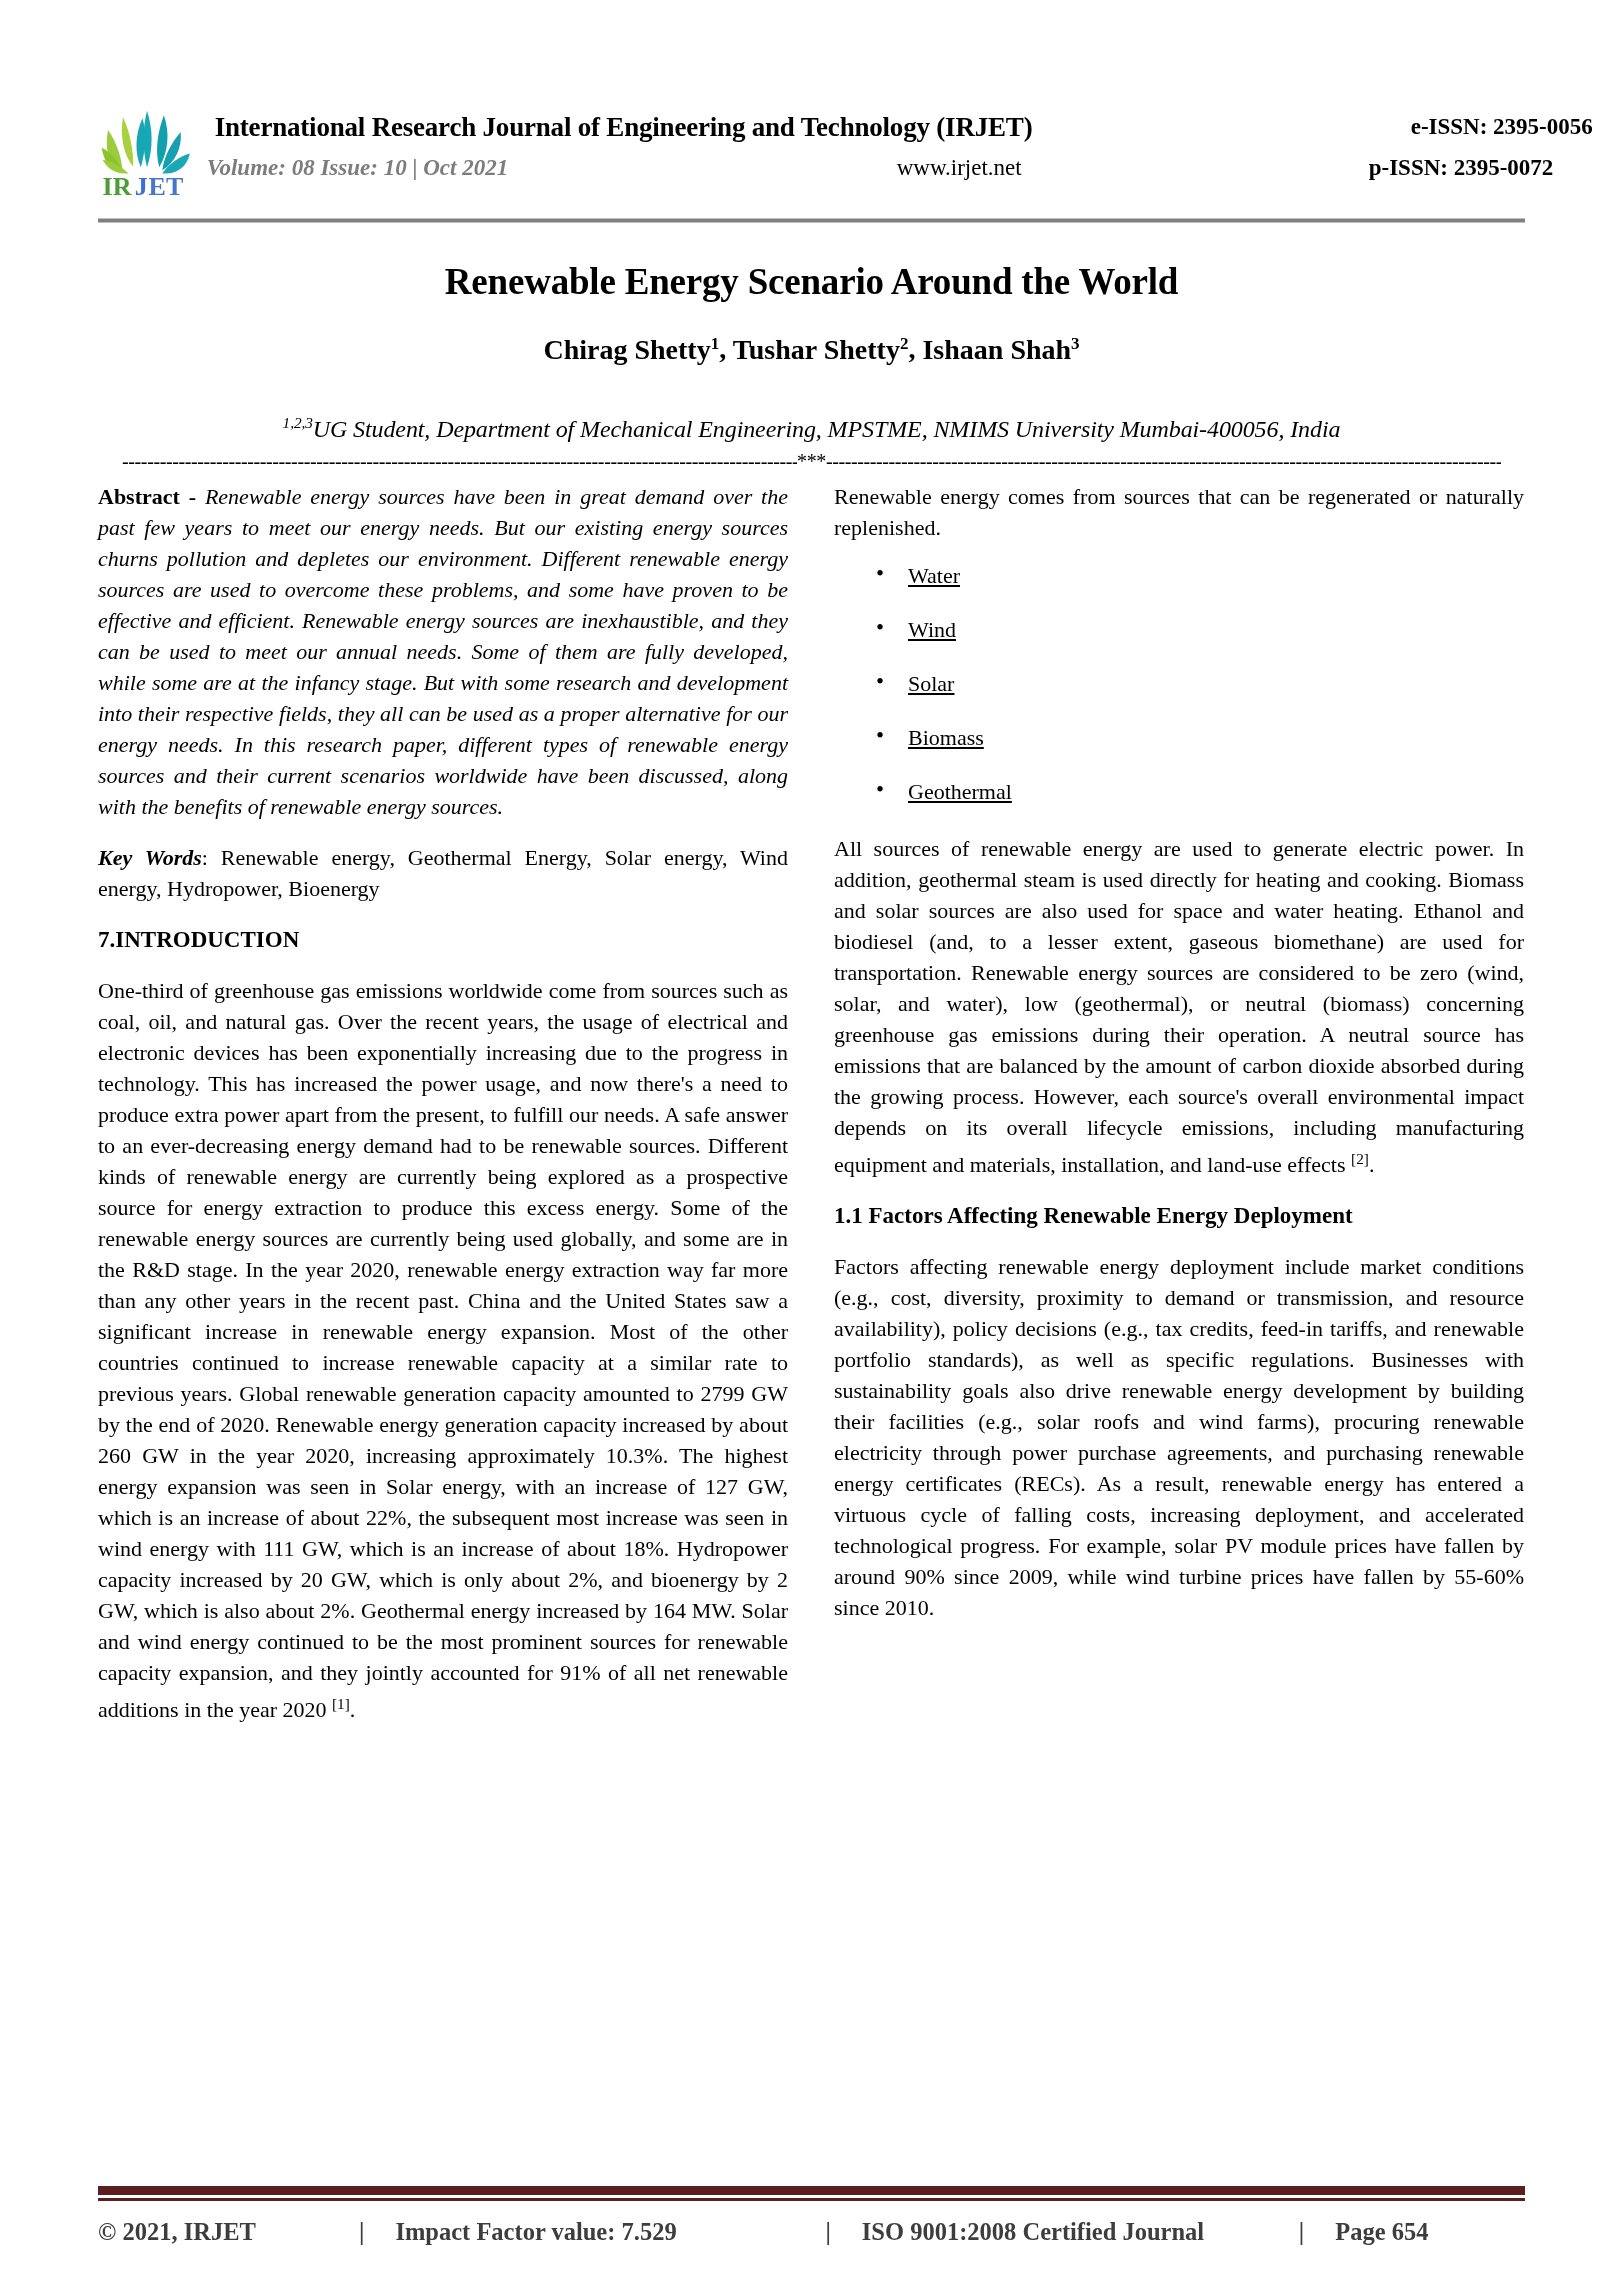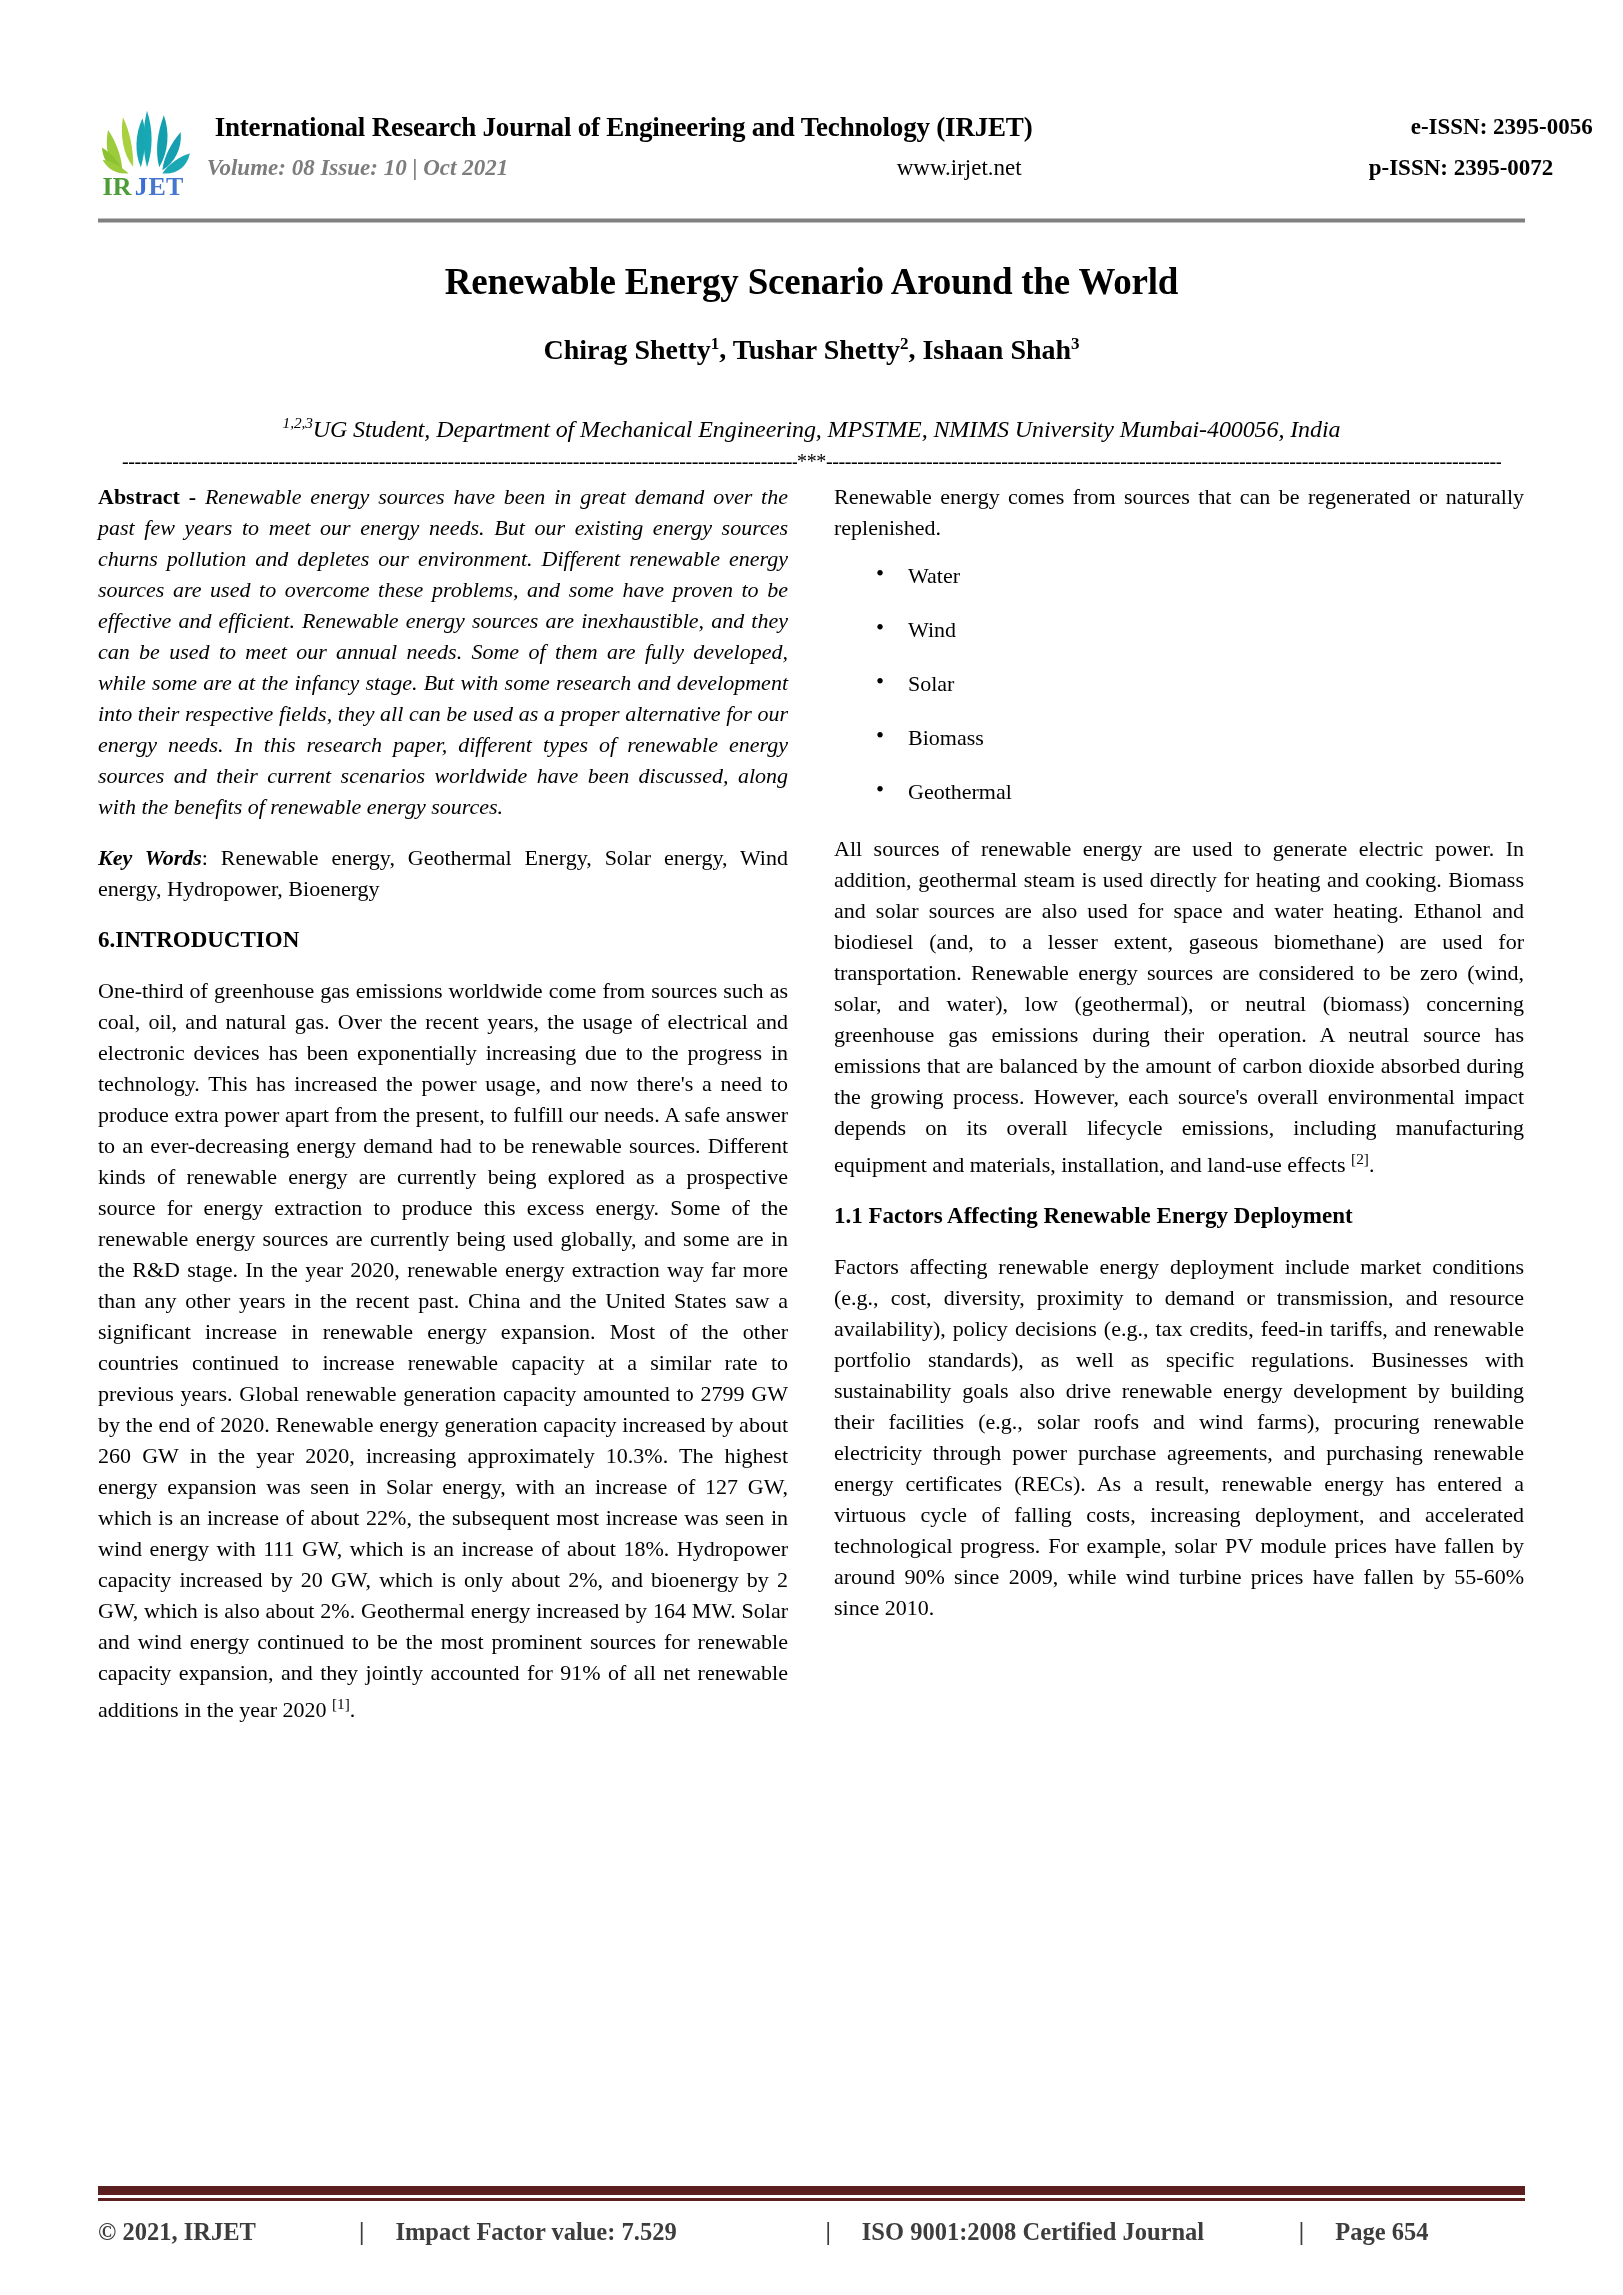--- a/index.html
+++ b/index.html
@@ -145,20 +145,21 @@
   h2.sec {
     font-size: 23px;
     font-weight: bold;
     margin: 0 0 20px 0;
     line-height: 31px;
   }
   ul.sources {
     margin: 18px 0 20px 0;
     padding-left: 74px;
     list-style: none;
+    text-decoration: underline;
   }
   ul.sources li {
     position: relative;
     margin-bottom: 28px;
     font-size: 22px;
     line-height: 26px;
     text-align: left;
   }
   ul.sources li::before {
     content: "\2022";
@@ -250,21 +251,21 @@
   </div>
 
   <div class="columns">
 
     <div class="col left">
 
       <p><span class="abstract-label">Abstract -</span><span class="abstract-body"> Renewable energy sources have been in great demand over the past few years to meet our energy needs. But our existing energy sources churns pollution and depletes our environment. Different renewable energy sources are used to overcome these problems, and some have proven to be effective and efficient. Renewable energy sources are inexhaustible, and they can be used to meet our annual needs. Some of them are fully developed, while some are at the infancy stage. But with some research and development into their respective fields, they all can be used as a proper alternative for our energy needs. In this research paper, different types of renewable energy sources and their current scenarios worldwide have been discussed, along with the benefits of renewable energy sources.</span></p>
 
       <p><span class="kw-label">Key Words</span><span>:  Renewable energy, Geothermal Energy, Solar energy, Wind energy, Hydropower, Bioenergy</span></p>
 
-      <h2 class="sec">6.INTRODUCTION</h2>
+      <h2 class="sec">7.INTRODUCTION</h2>
 
       <p><span>One-third of greenhouse gas emissions worldwide come from sources such as coal, oil, and natural gas. Over the recent years, the usage of electrical and electronic devices has been exponentially increasing due to the progress in technology. This has increased the power usage, and now there's a need to produce extra power apart from the present, to fulfill our needs. A safe answer to an ever-decreasing energy demand had to be renewable sources. Different kinds of renewable energy are currently being explored as a prospective source for energy extraction to produce this excess energy. Some of the renewable energy sources are currently being used globally, and some are in the R&amp;D stage. In the year 2020, renewable energy extraction way far more than any other years in the recent past. China and the United States saw a significant increase in renewable energy expansion. Most of the other countries continued to increase renewable capacity at a similar rate to previous years. Global renewable generation capacity amounted to 2799 GW by the end of 2020. Renewable energy generation capacity increased by about 260 GW in the year 2020, increasing approximately 10.3%. The highest energy expansion was seen in Solar energy, with an increase of 127 GW, which is an increase of about 22%, the subsequent most increase was seen in wind energy with 111 GW, which is an increase of about 18%. Hydropower capacity increased by 20 GW, which is only about 2%, and bioenergy by 2 GW, which is also about 2%. Geothermal energy increased by 164 MW. Solar and wind energy continued to be the most prominent sources for renewable capacity expansion, and they jointly accounted for 91% of all net renewable additions in the year 2020 </span><sup class="ref">[1]</sup><span>.</span></p>
 
     </div>
 
     <div class="col right">
 
       <p>Renewable energy comes from sources that can be regenerated or naturally replenished.</p>
 
 

